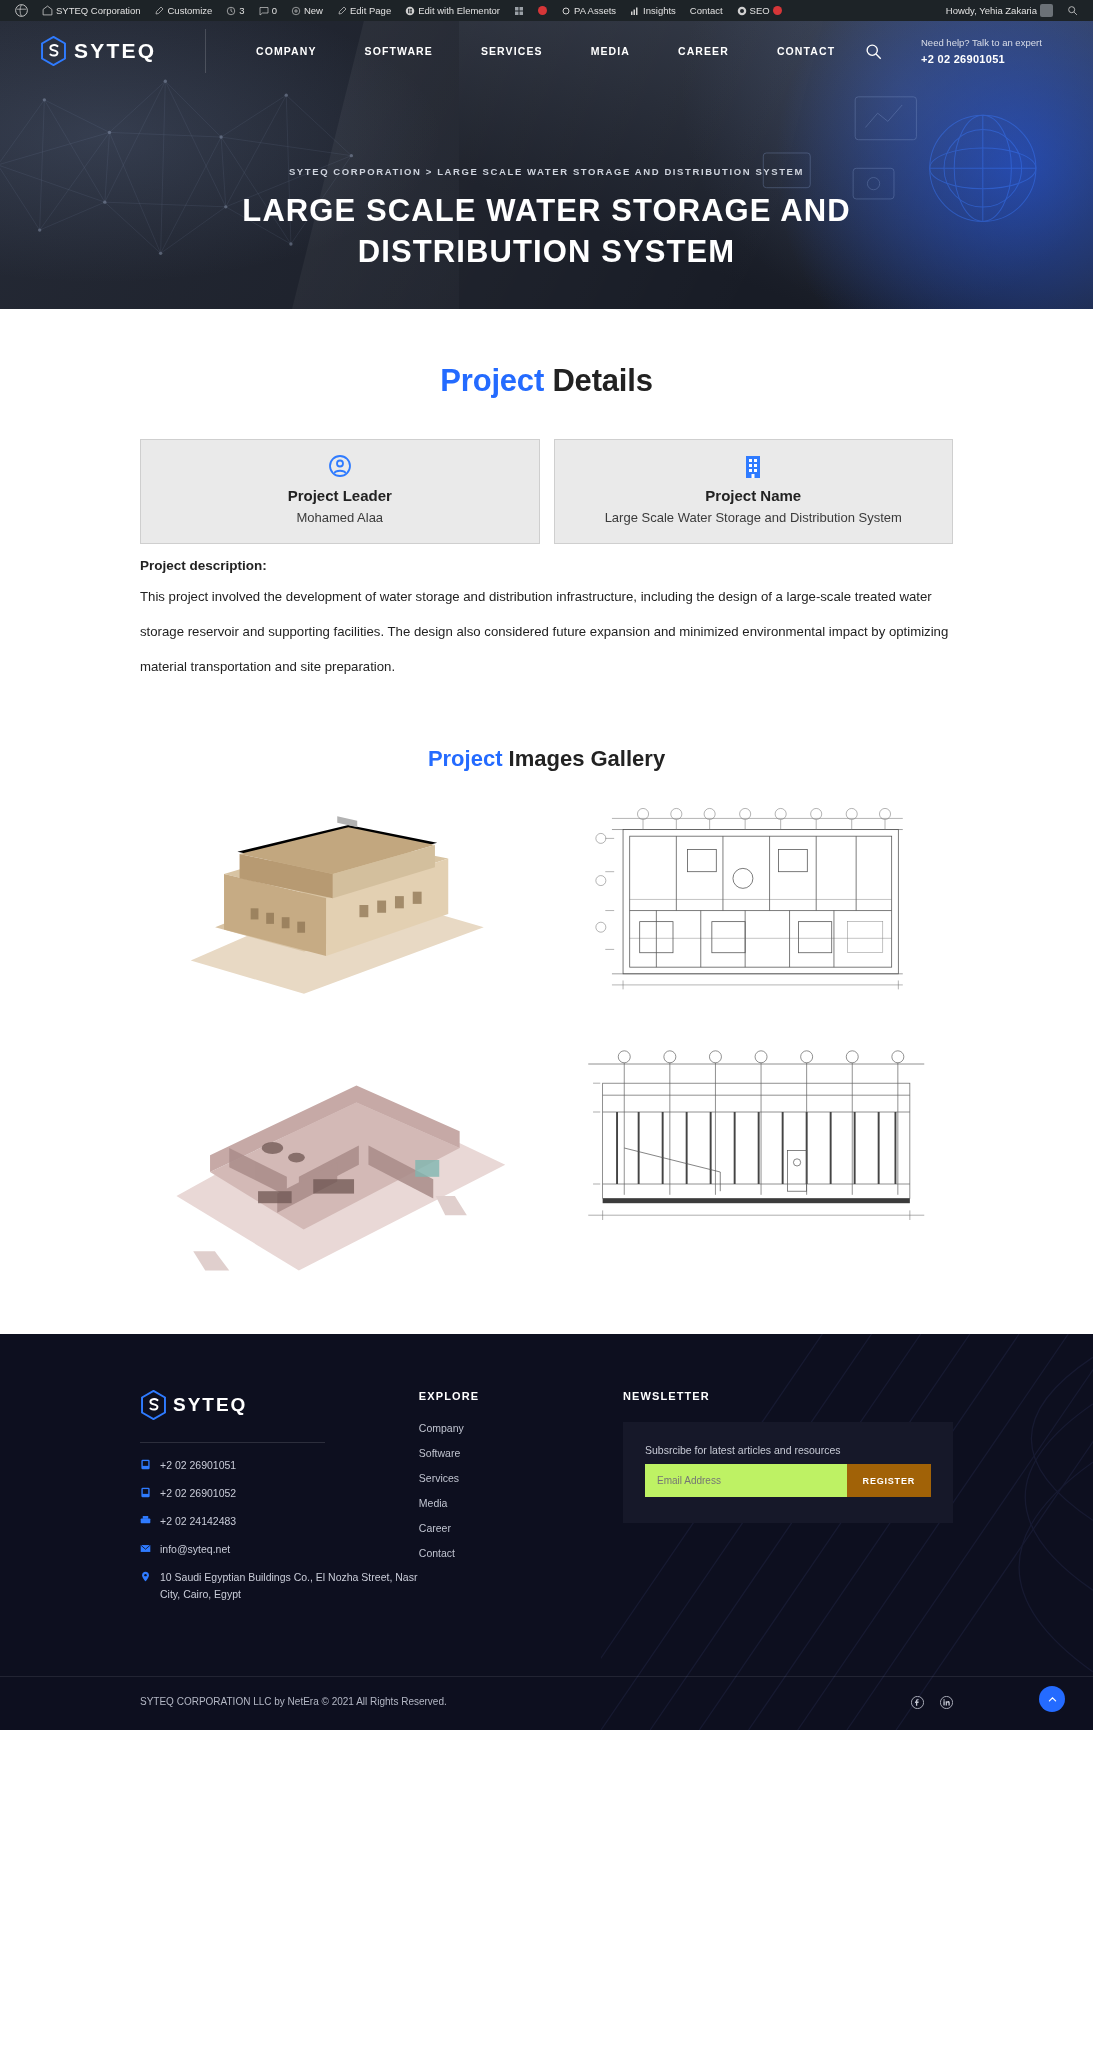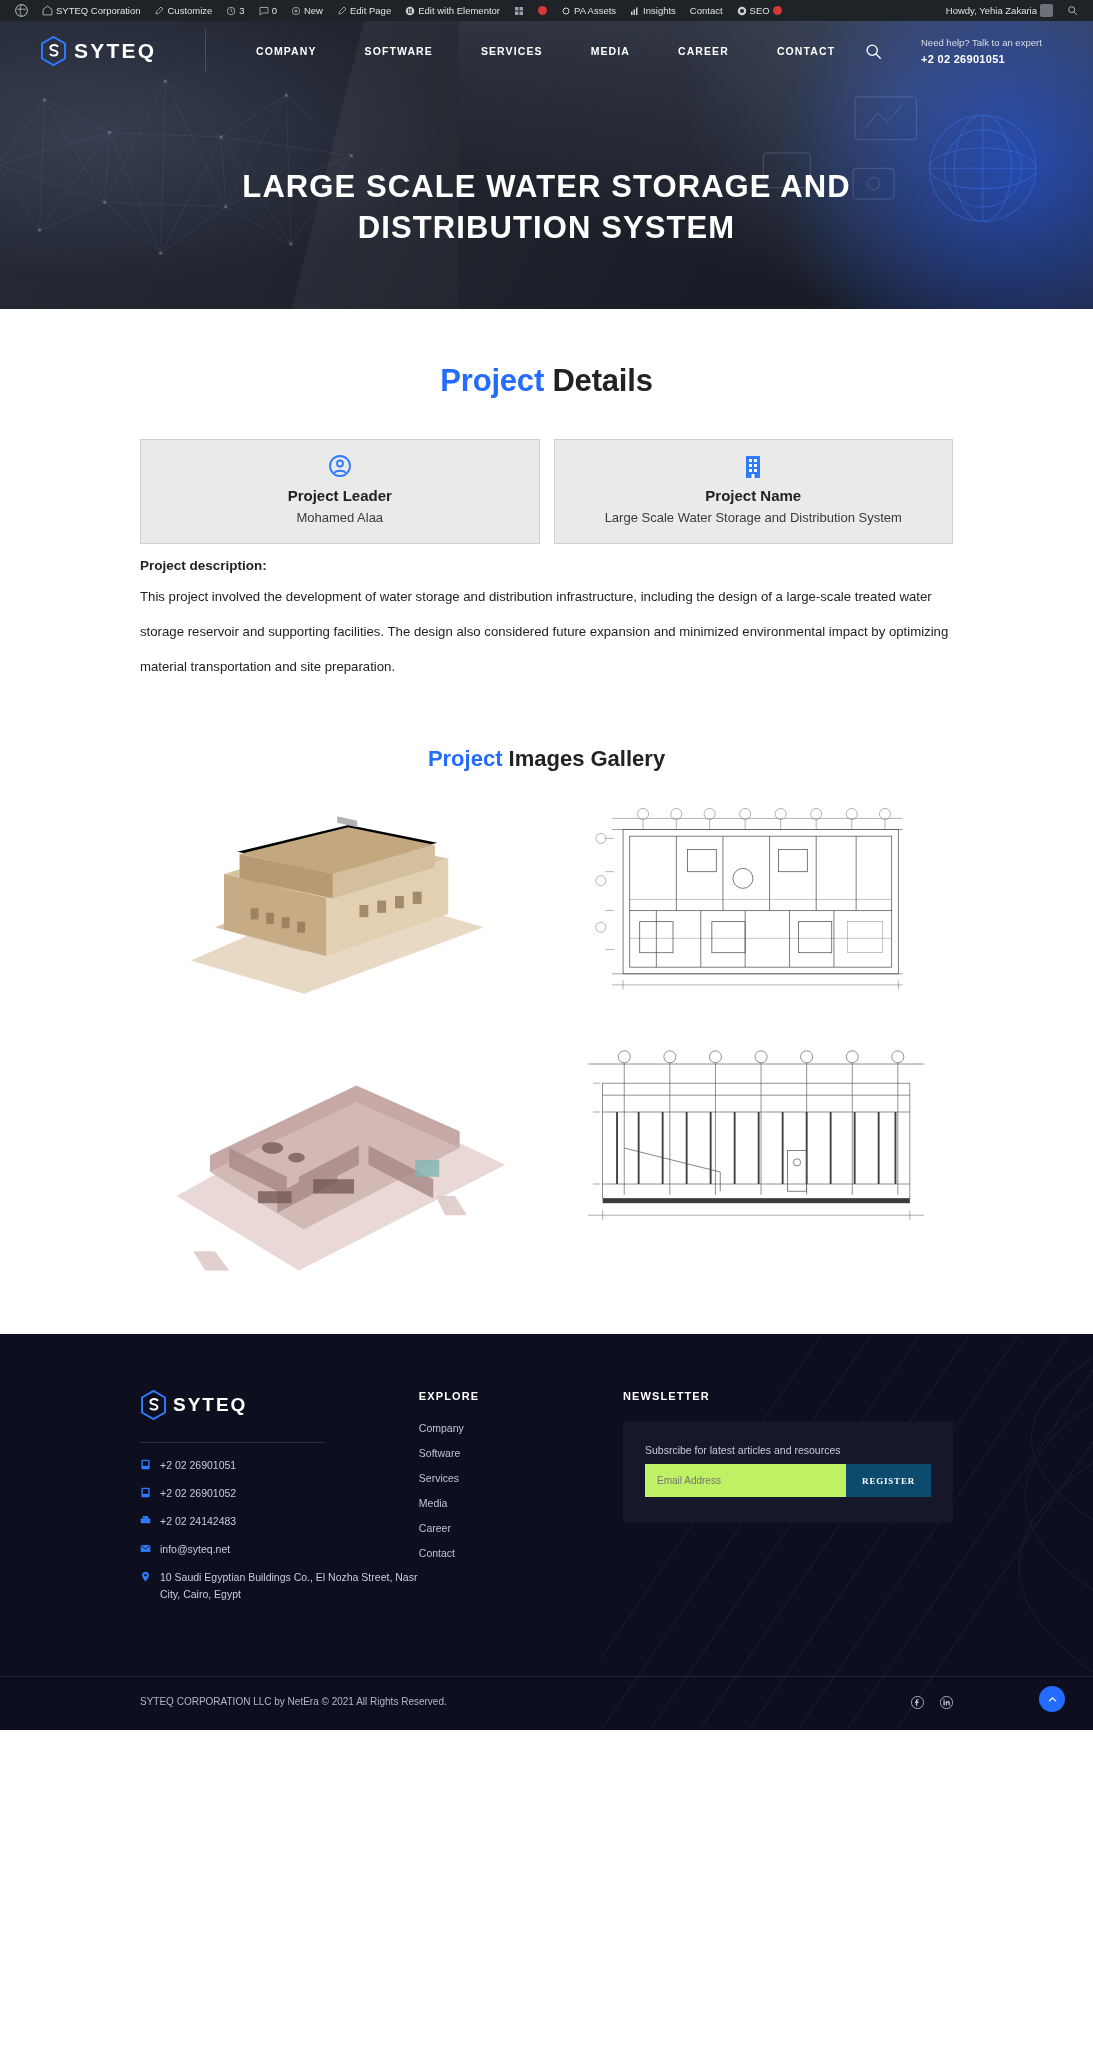--- a/index.html
+++ b/index.html
@@ -188,23 +188,23 @@
   .news-box {
     background:#161829; padding: 22px 22px 26px; width: 330px;
   }
   .news-sub { font-size:10.5px; color:#c7cad5; margin-bottom: 8px; }
   .news-form { display:flex; height: 33px; }
   .news-form input {
     flex:1; border:0; background:#bef264; padding: 0 12px; font-size:10px;
     color:#555; font-family:"Liberation Sans", sans-serif;
   }
   .news-form button {
-    background:#0c4a6e; color:#fff; border:0; font-size:9px; font-weight:700;
+    background:#a16207; color:#fff; border:0; font-size:9px; font-weight:700;
     letter-spacing:.8px; padding: 0 16px; cursor:pointer;
-    font-family:Liberation Serif, serif;
+    font-family:Liberation Sans, sans-serif;
   }
   .foot-bottom {
     position:relative; z-index:3;
     margin-top: 62px; border-top:1px solid rgba(255,255,255,.09);
     padding: 18px 140px 22px;
     display:flex; align-items:center;
   }
   .copy { font-size:10px; color:#b3b7c4; flex:1; }
   .socials { display:flex; gap:16px; align-items:center; }
   .socials span { width:13px; height:13px; display:inline-block; }
@@ -395,20 +395,21 @@
           </svg>
       </span>
     </nav>
     <div class="help-box">
       <div class="hl1">Need help? Talk to an expert</div>
       <div class="hl2">+2 02 26901051</div>
     </div>
   </div>
 
   <div class="hero-inner">
+    <div class="breadcrumb">SYTEQ CORPORATION &gt; LARGE SCALE WATER STORAGE AND DISTRIBUTION SYSTEM</div>
     <h1 class="hero-title">LARGE SCALE WATER STORAGE AND DISTRIBUTION SYSTEM</h1>
   </div>
 </div>
 
 <div class="section">
   <h2 class="sec-title">
     <span class="hl">Project</span><span> Details</span>
   </h2>
 
   <div class="cards">

